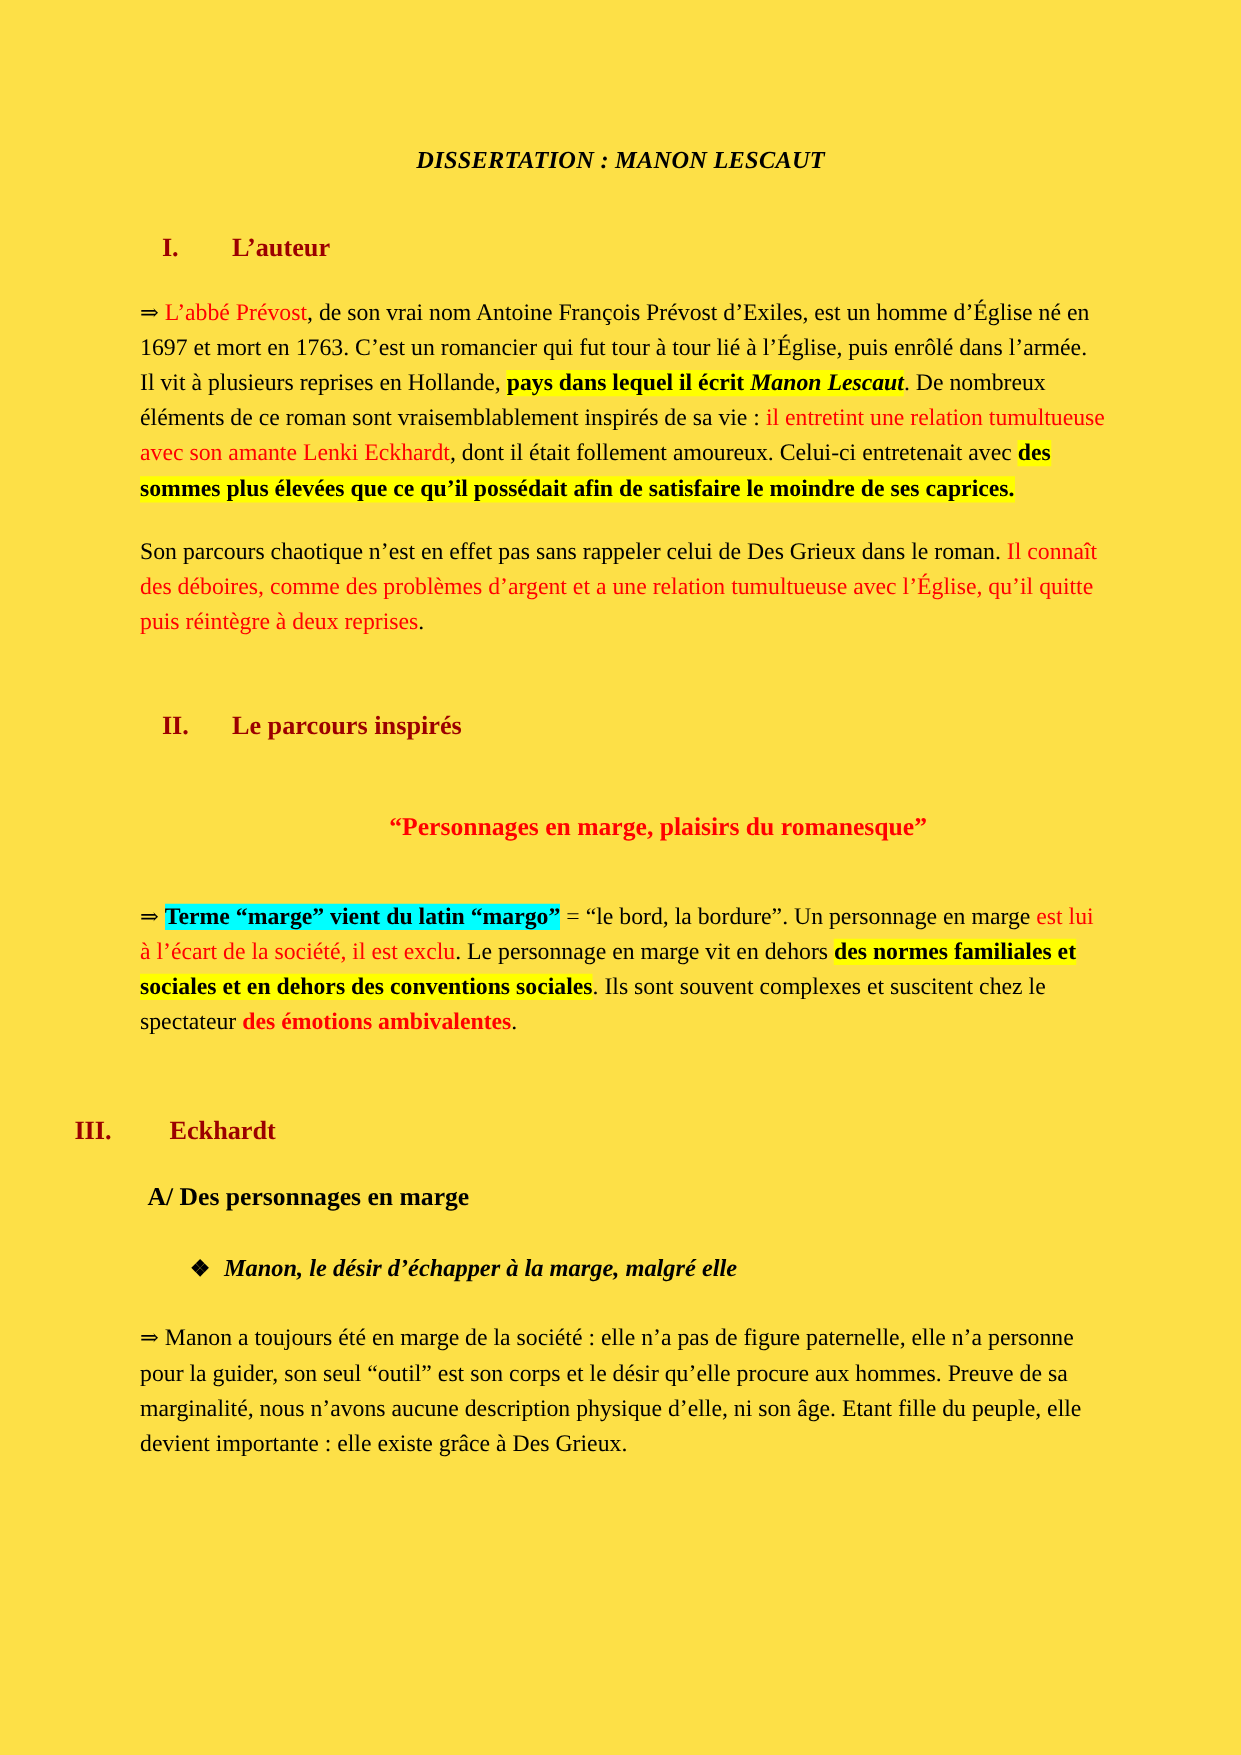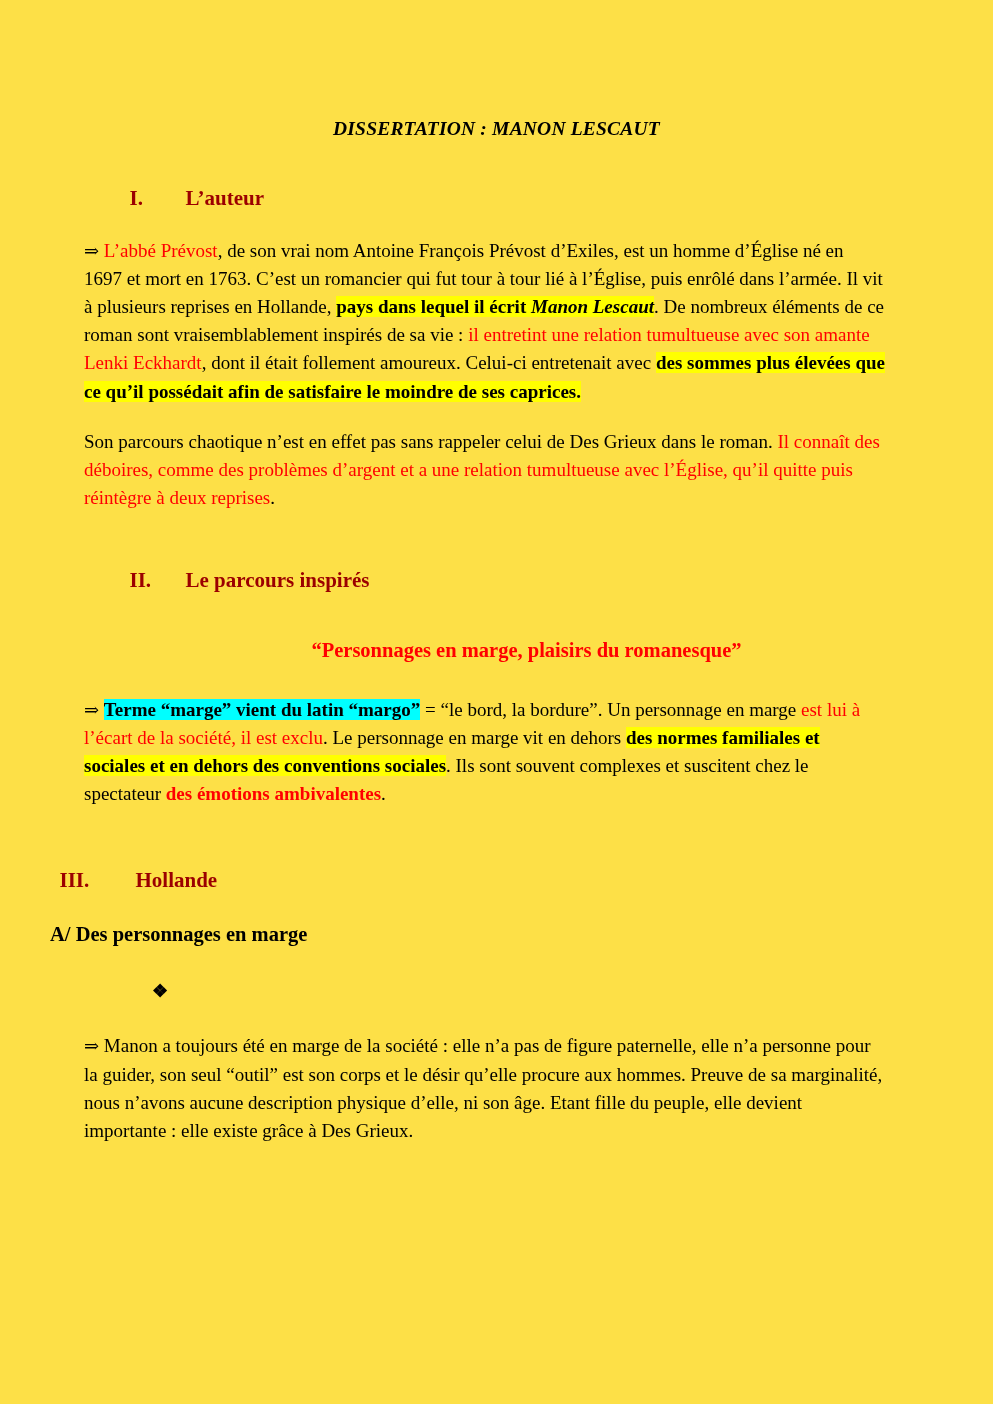--- a/index.html
+++ b/index.html
@@ -43,38 +43,38 @@
   }
   .h1.h1-iii {
     padding-left: 60px;
   }
   .h1.h1-iii .num {
     width: 76px;
   }
   .body-block {
     font-size: 19px;
     line-height: 1.48;
-    padding-left: 84px;
+    padding-left: 112px;
     padding-right: 108px;
     margin: 0;
     text-align: left;
   }
   .subtitle {
     color: #ff0000;
     font-weight: bold;
     font-size: 20.5px;
     text-align: center;
-    margin: 4px;
+    margin: 16px;
     padding-left: 60px;
   }
   .hA {
     font-weight: bold;
     font-size: 20.5px;
     margin: 0;
-    padding-left: 50px;
+    padding-left: 118px;
     color: #000000;
   }
   .bullet-line {
     font-size: 19.5px;
     font-weight: bold;
     font-style: italic;
     padding-left: 152px;
     margin: 0;
     display: flex;
     gap: 11px;
@@ -152,30 +152,31 @@
 
   <div class="sp-6"></div>
 
   <p class="body-block"><span class="arrow">⇒</span> <span class="hl-cyan">Terme “marge” vient du latin “margo”</span><span> = “le bord, la bordure”. Un personnage en marge </span><span class="red">est lui à l’écart de la société, il est exclu</span><span>. Le personnage en marge vit en dehors </span><span class="hl-yellow">des normes familiales et sociales et en dehors des conventions sociales</span><span>. Ils sont souvent complexes et suscitent chez le spectateur </span><span class="red-bold">des émotions ambivalentes</span><span>.</span></p>
 
 
   <div class="sp-7"></div>
 
   <div class="h1 h1-iii">
     <span class="num">III.</span>
-    <span>Hollande</span>
+    <span>Eckhardt</span>
   </div>
 
   <div class="sp-8"></div>
 
   <p class="hA">A/ Des personnages en marge</p>
 
   <div class="sp-9"></div>
 
   <div class="bullet-line">
     <span class="bullet-glyph">❖</span>
+    <span>Manon, le désir d’échapper à la marge, malgré elle</span>
   </div>
 
   <div class="sp-10"></div>
 
   <p class="body-block"><span class="arrow">⇒</span><span> Manon a toujours été en marge de la société : elle n’a pas de figure paternelle, elle n’a personne pour la guider, son seul “outil” est son corps et le désir qu’elle procure aux hommes. Preuve de sa marginalité, nous n’avons aucune description physique d’elle, ni son âge. Etant fille du peuple, elle devient importante : elle existe grâce à Des Grieux.</span></p>
 
 </div>
 
 </body></html>

